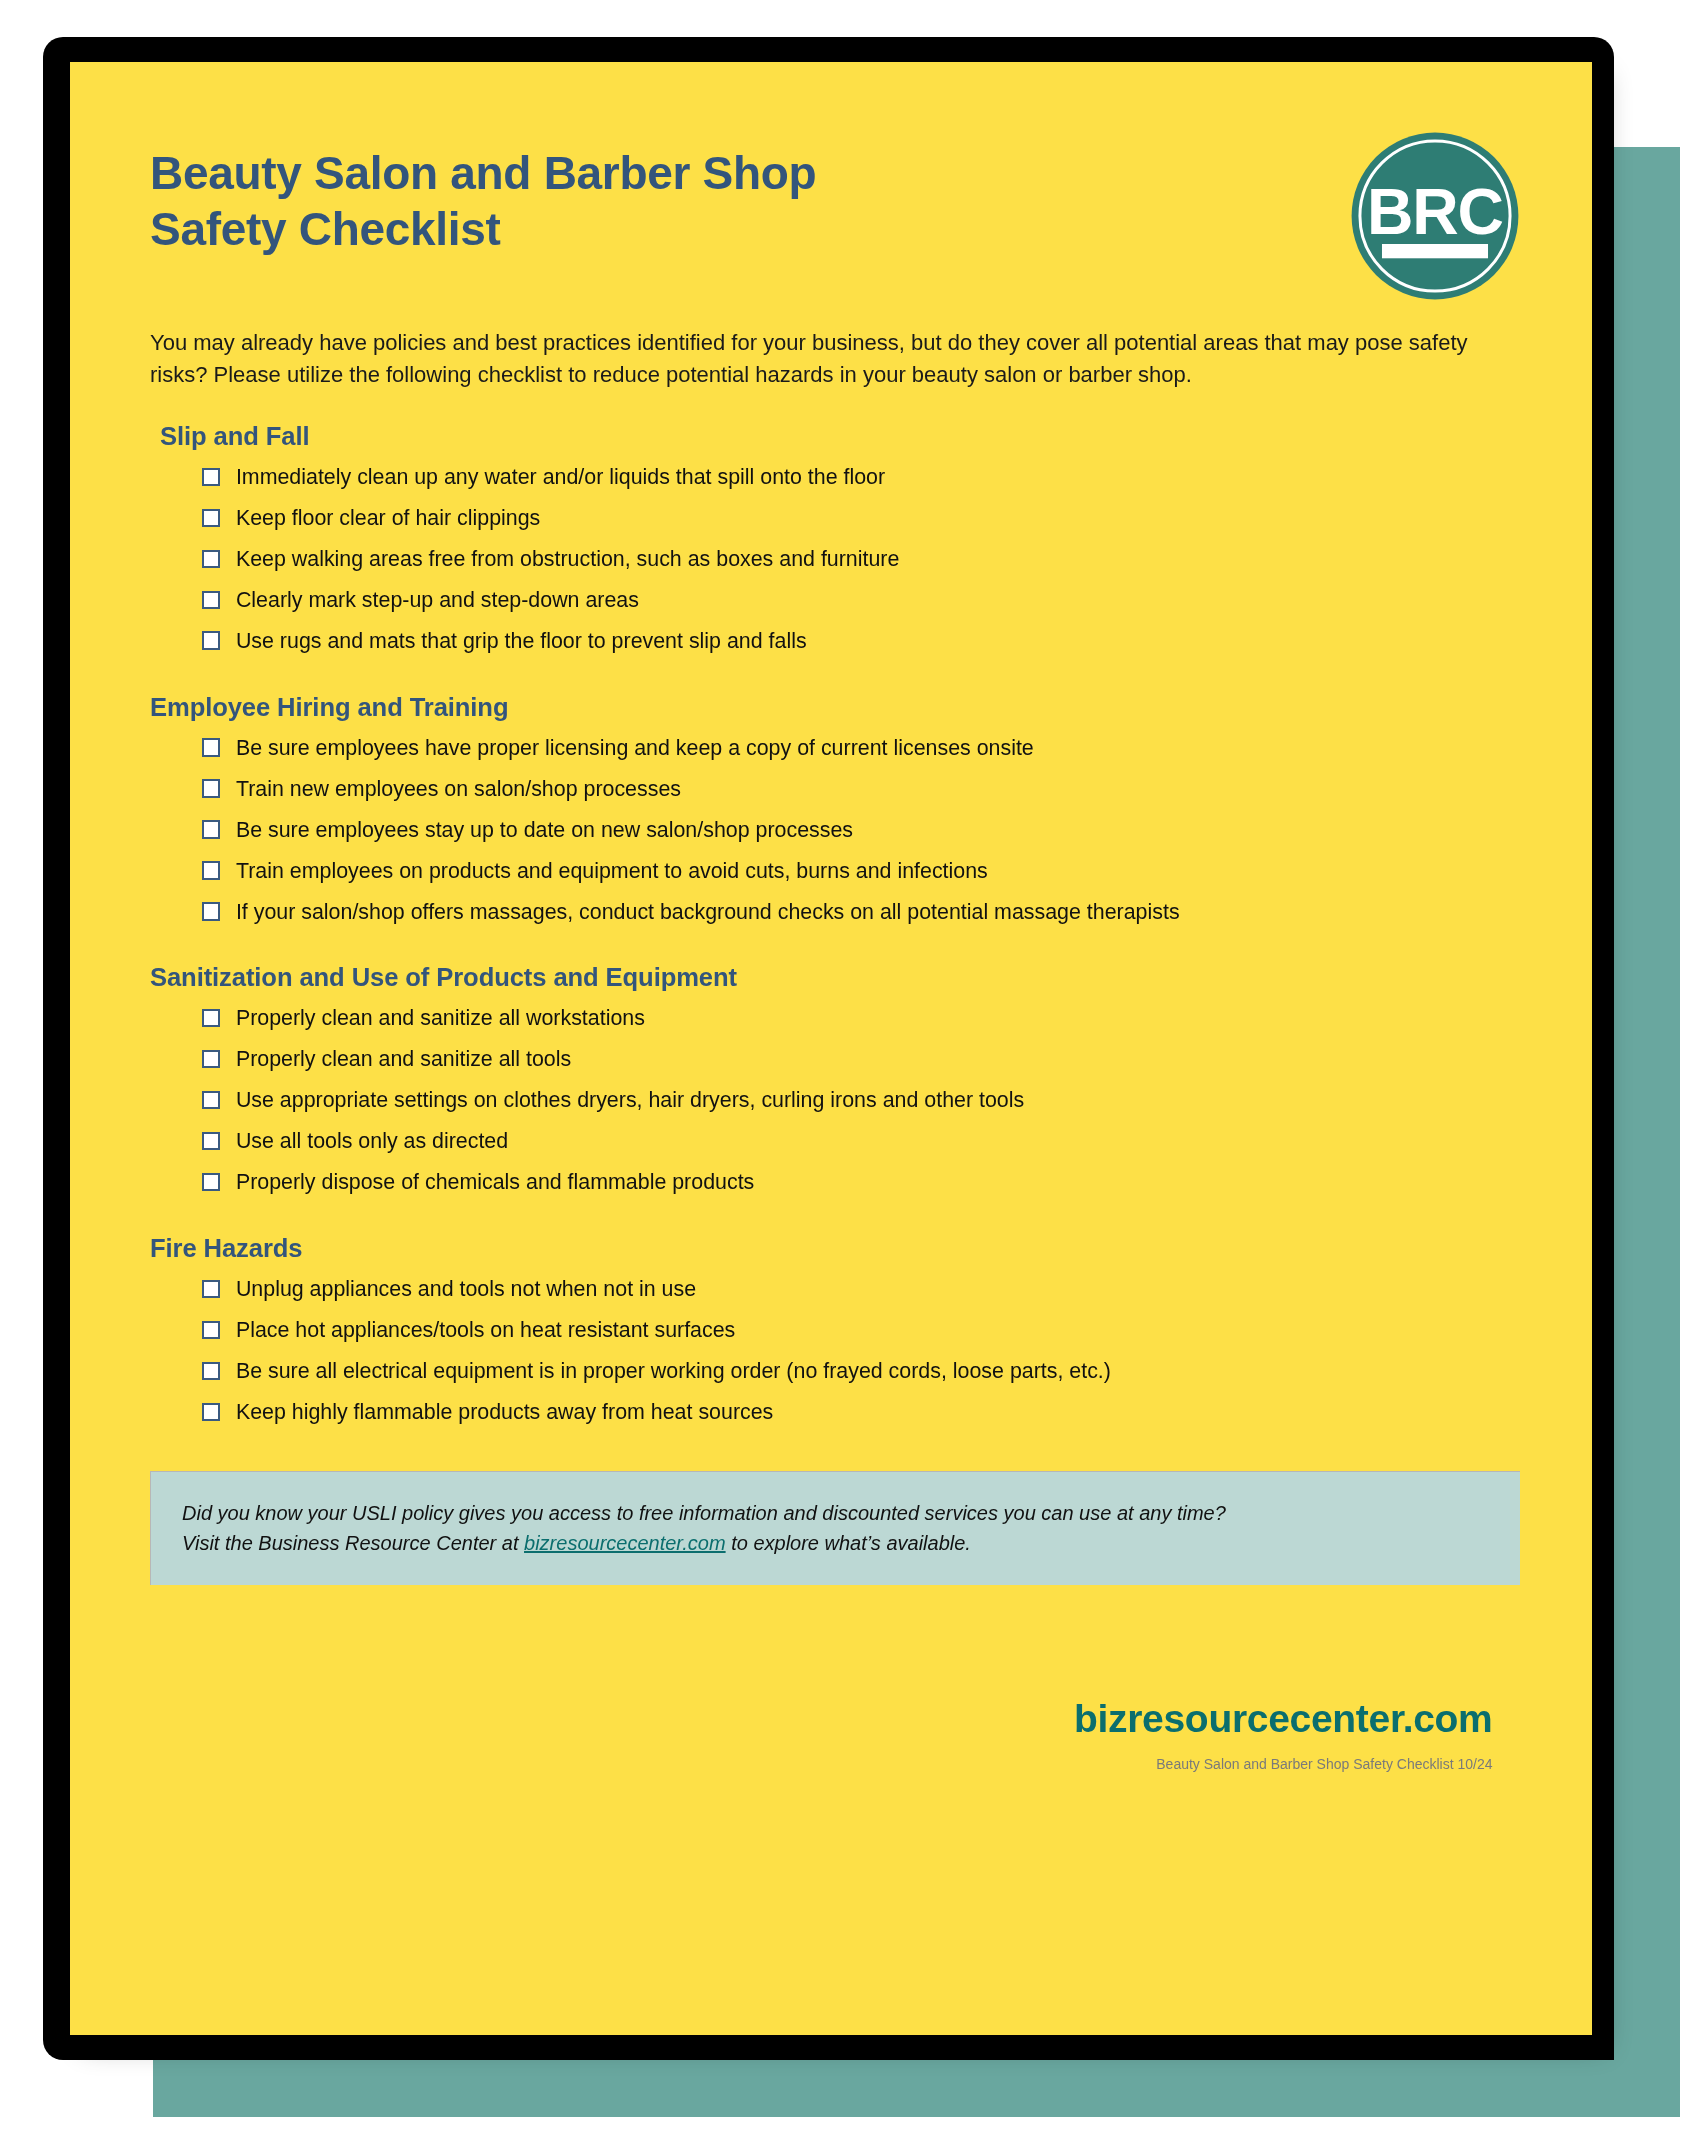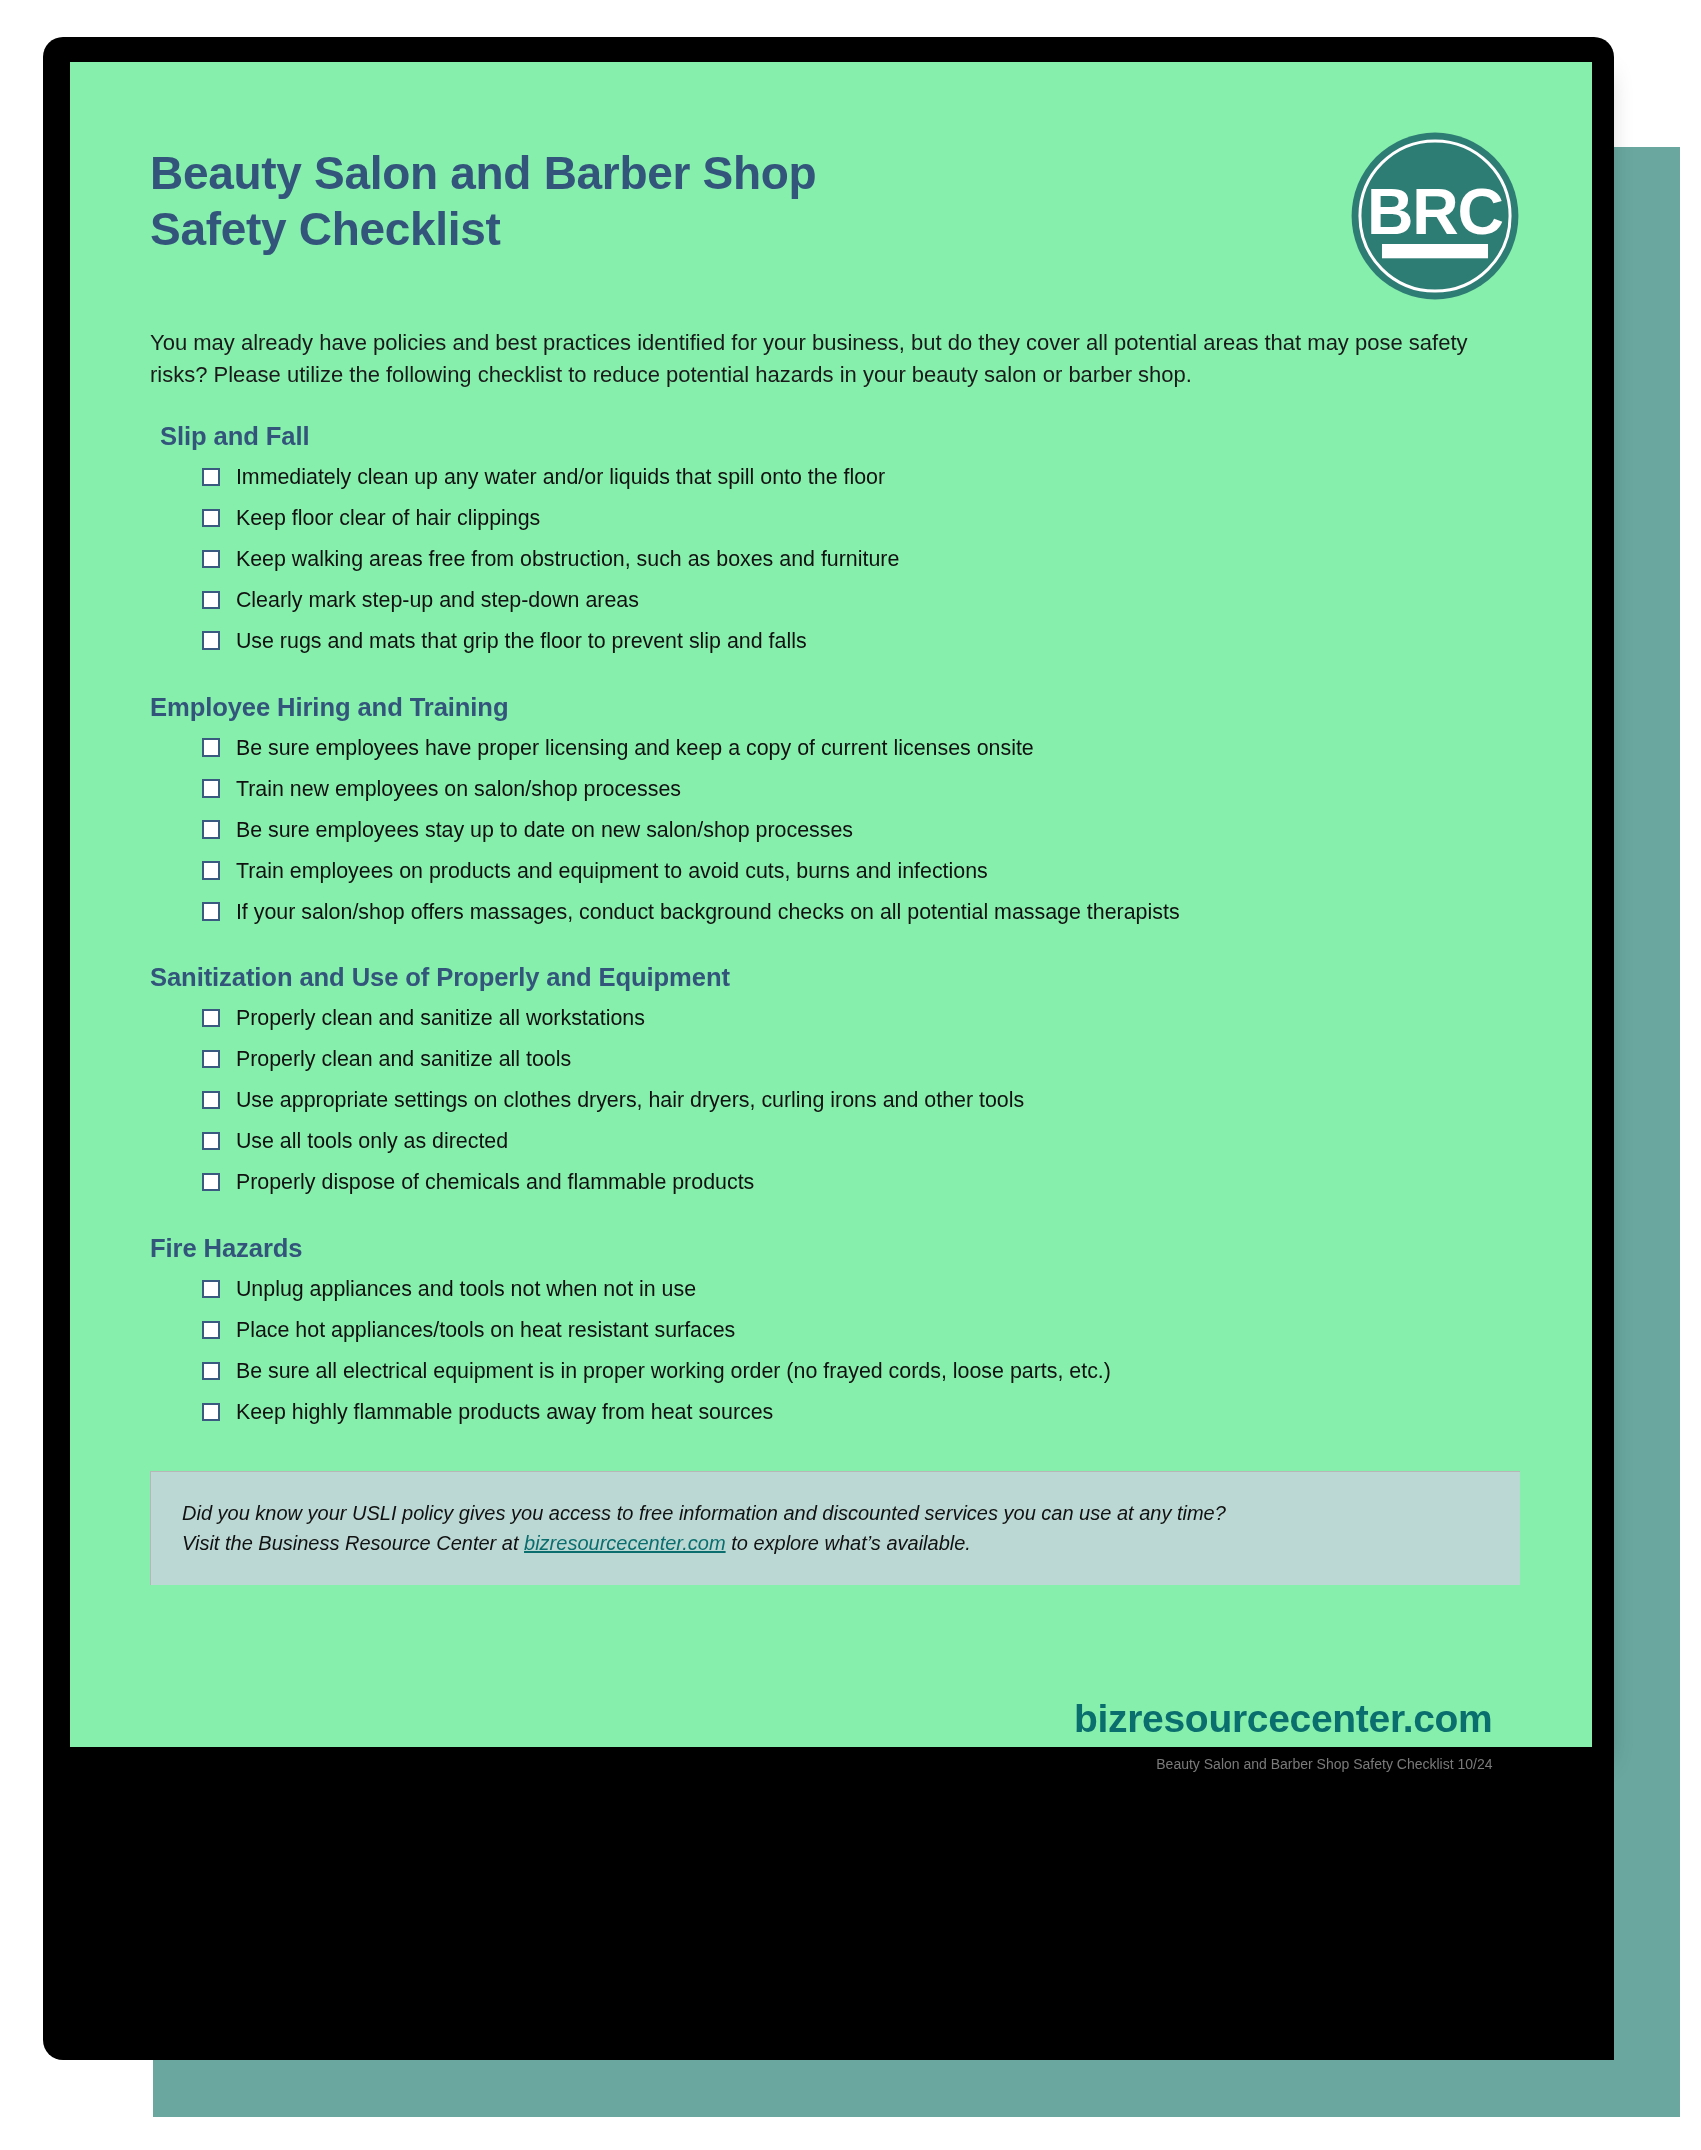--- a/index.html
+++ b/index.html
@@ -39,22 +39,22 @@
     background: #000000;
     border-radius: 20px 20px 0 20px;
   }
 
   
   .page-card {
     position: absolute;
     left: 70px;
     top: 62px;
     width: 1522px;
-    height: 1685px;
-    background: #86efac;
+    height: 1973px;
+    background: #fde047;
     box-shadow: 13px 13px 25px rgba(0,0,0,0.30);
   }
 
   .page-inner {
     position: absolute;
     left: 0; top: 0;
     width: 100%; height: 100%;
     padding: 83px 71px 0 80px;
   }
 
@@ -245,21 +245,21 @@
         <li class="check-item">
           <span class="checkbox"></span>
           <span class="check-label">Train employees on products and equipment to avoid cuts, burns and infections</span>
         </li>
         <li class="check-item">
           <span class="checkbox"></span>
           <span class="check-label">If your salon/shop offers massages, conduct background checks on all potential massage therapists</span>
         </li>
       </ul>
 
-      <h2 class="section-heading">Sanitization and Use of Properly and Equipment</h2>
+      <h2 class="section-heading">Sanitization and Use of Products and Equipment</h2>
       <ul class="checklist">
         <li class="check-item">
           <span class="checkbox"></span>
           <span class="check-label">Properly clean and sanitize all workstations</span>
         </li>
         <li class="check-item">
           <span class="checkbox"></span>
           <span class="check-label">Properly clean and sanitize all tools</span>
         </li>
         <li class="check-item">

